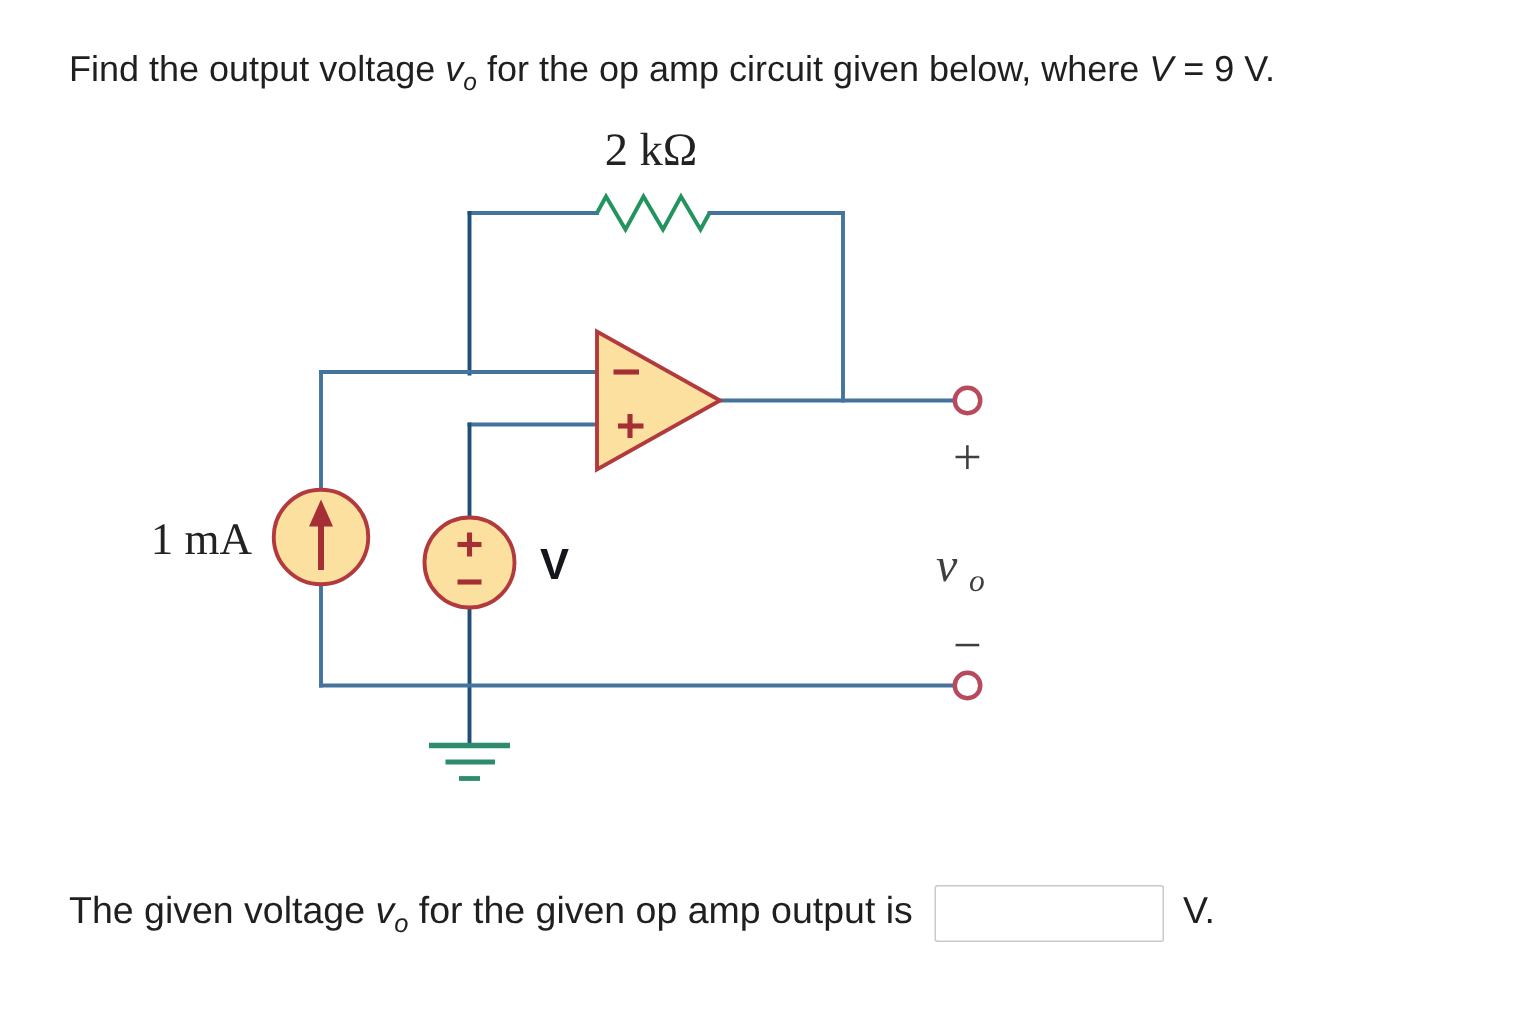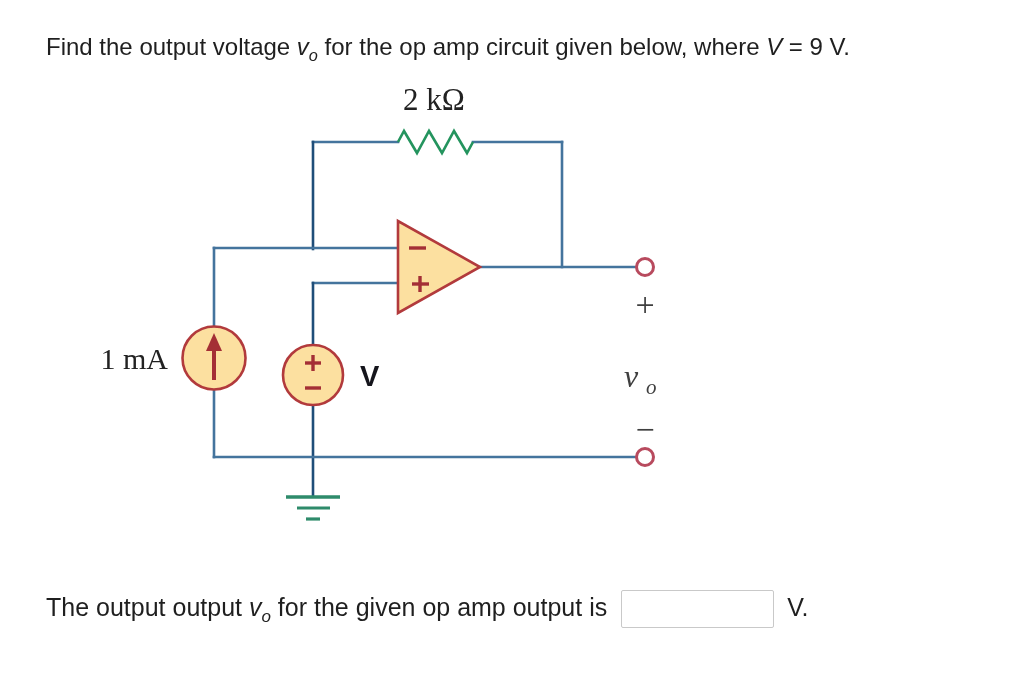--- a/index.html
+++ b/index.html
@@ -92,13 +92,13 @@
 
   <circle class="term" cx="645" cy="267" r="8.5"></circle>
   <circle class="term" cx="645" cy="457" r="8.5"></circle>
 
   <text class="outsym" x="645" y="316" font-size="34" text-anchor="middle">+</text>
   <text class="outsym iv" x="624" y="387" font-size="32" font-style="italic">v</text>
   <text class="outsym iv" x="646" y="394" font-size="21" font-style="italic">o</text>
   <text class="outsym" x="645" y="441" font-size="34" text-anchor="middle">−</text>
 </svg>
 
-<div class="answer-row"><span>The output output </span><span class="iv">v</span><sub class="iv">o</sub><span> for the given op amp output is</span><input class="answer-input" type="text" value="" style=""><span>V.</span></div>
+<div class="answer-row"><span>The given voltage </span><span class="iv">v</span><sub class="iv">o</sub><span> for the given op amp output is</span><input class="answer-input" type="text" value="" style=""><span>V.</span></div>
 
 </body></html>

